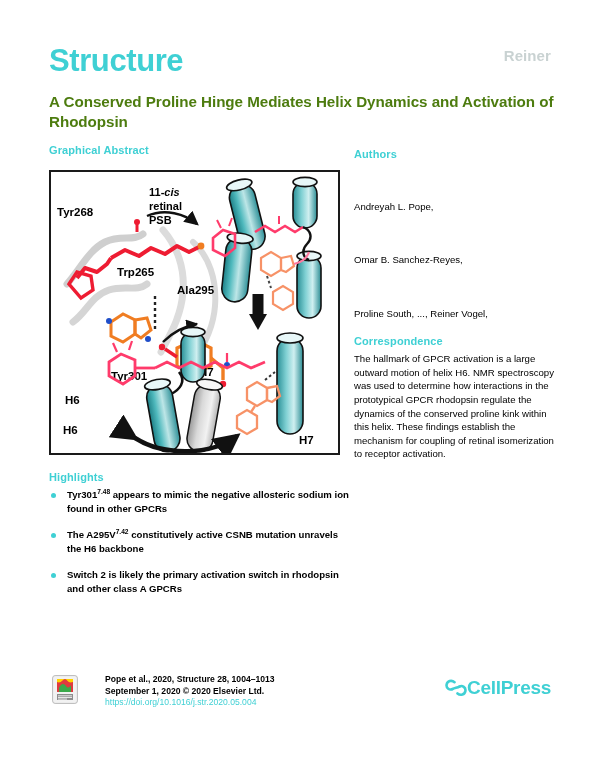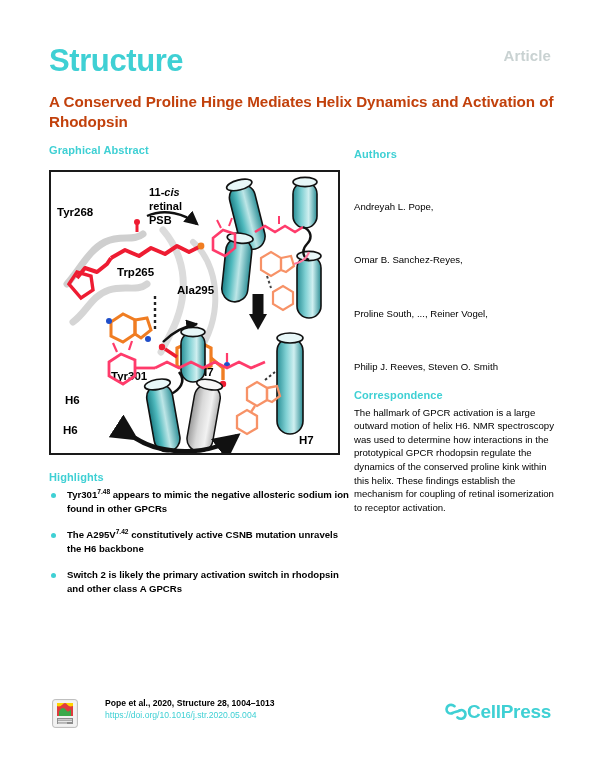--- a/index.html
+++ b/index.html
@@ -46,21 +46,21 @@
 
   .paper-title {
     position: absolute;
     left: 49px;
     top: 92px;
     width: 505px;
     font-size: 15.2px;
     font-weight: bold;
     line-height: 19.5px;
     letter-spacing: -0.05px;
-    color: #c2410c;
+    color: #4d7c0f;
   }
 
   
   .sec-head {
     font-size: 11px;
     font-weight: bold;
     color: #3fd0d4;
     letter-spacing: 0.1px;
   }
 
@@ -152,21 +152,21 @@
   .highlight-item sup {
     font-size: 6.6px;
     vertical-align: super;
     line-height: 0;
   }
 
   
   .footer {
     position: absolute;
     left: 49px;
-    top: 697px;
+    top: 673px;
     width: 502px;
     height: 36px;
   }
   .elsevier-mark {
     position: absolute;
     left: 3px;
     top: 2px;
     width: 26px;
     height: 29px;
   }
@@ -195,21 +195,21 @@
     font-weight: bold;
     color: #3fd0d4;
     letter-spacing: -0.3px;
   }
 </style>
 </head>
 <body>
 
 <div class="header">
   <div class="masthead">Structure</div>
-  <div class="article-kind">Article</div>
+  <div class="article-kind">Reiner</div>
 </div>
 
 <div class="paper-title">A Conserved Proline Hinge Mediates Helix Dynamics and Activation of Rhodopsin</div>
 
 <div class="sec-head" id="graphical-abstract-heading">Graphical Abstract</div>
 
 <div class="figure-box">
   <svg width="287" height="281" viewBox="0 0 287 281" xmlns="http://www.w3.org/2000/svg">
     <defs>
       <linearGradient id="cylTeal" x1="0" y1="0" x2="1" y2="0">
@@ -361,21 +361,20 @@
     </g>
   </svg>
 </div>
 
 <div class="right-col">
   <span class="sec-head">Authors</span>
   <div class="authors-list">
     <div>Andreyah L. Pope,</div>
     <div>Omar B. Sanchez-Reyes,</div>
     <div>Proline South, ..., Reiner Vogel,</div>
-    <div>Philip J. Reeves, Steven O. Smith</div>
   </div>
 
   <span class="sec-head corr-head">Correspondence</span>
 
   <div class="brief-body">The hallmark of GPCR activation is a large outward motion of helix H6. NMR spectroscopy was used to determine how interactions in the prototypical GPCR rhodopsin regulate the dynamics of the conserved proline kink within this helix. These findings establish the mechanism for coupling of retinal isomerization to receptor activation.</div>
 </div>
 
 <div class="sec-head" id="highlights-heading">Highlights</div>
 <ul class="highlights-list">
   <li class="highlight-item">
@@ -399,20 +398,21 @@
     <path d="M5 17 L5 7 C9 9 11 4 13 4 C15 4 16 9 21 7 L21 17 z" fill="#e03a3e"></path>
     <path d="M7 13 C9 8 12 8 14 11 C16 14 18 12 19 10 L19 17 L7 17 z" fill="#3aa94a"></path>
     <rect x="5" y="19" width="16" height="6" fill="#8d8d8d"></rect>
     <rect x="6" y="20.4" width="14" height="0.9" fill="#f2f2f2"></rect>
     <rect x="6" y="22" width="14" height="0.9" fill="#f2f2f2"></rect>
     <rect x="6" y="23.6" width="9" height="0.9" fill="#f2f2f2"></rect>
   </svg>
 
   <div class="cite-block">
     <div>Pope et al., 2020, Structure 28, 1004–1013</div>
+    <div>September 1, 2020 © 2020 Elsevier Ltd.</div>
     <div class="cite-doi">https://doi.org/10.1016/j.str.2020.05.004</div>
   </div>
 
   <div class="cellpress">
     <svg width="22" height="20" viewBox="0 0 22 20">
       <path d="M9.5 4.2 C6.5 1.6 2.2 3.0 1.6 6.6 C1.0 10.2 4.6 12.6 7.6 11.0" stroke="#3fd0d4" stroke-width="2.6" fill="none" stroke-linecap="round"></path>
       <path d="M12.5 15.4 C15.5 18.0 19.8 16.6 20.4 13.0 C21.0 9.4 17.4 7.0 14.4 8.6" stroke="#3fd0d4" stroke-width="2.6" fill="none" stroke-linecap="round"></path>
       <path d="M7.6 11.0 C9.6 9.8 12.4 9.8 14.4 8.6" stroke="#3fd0d4" stroke-width="2.6" fill="none" stroke-linecap="round"></path>
     </svg>
     <span class="cellpress-word">CellPress</span>

